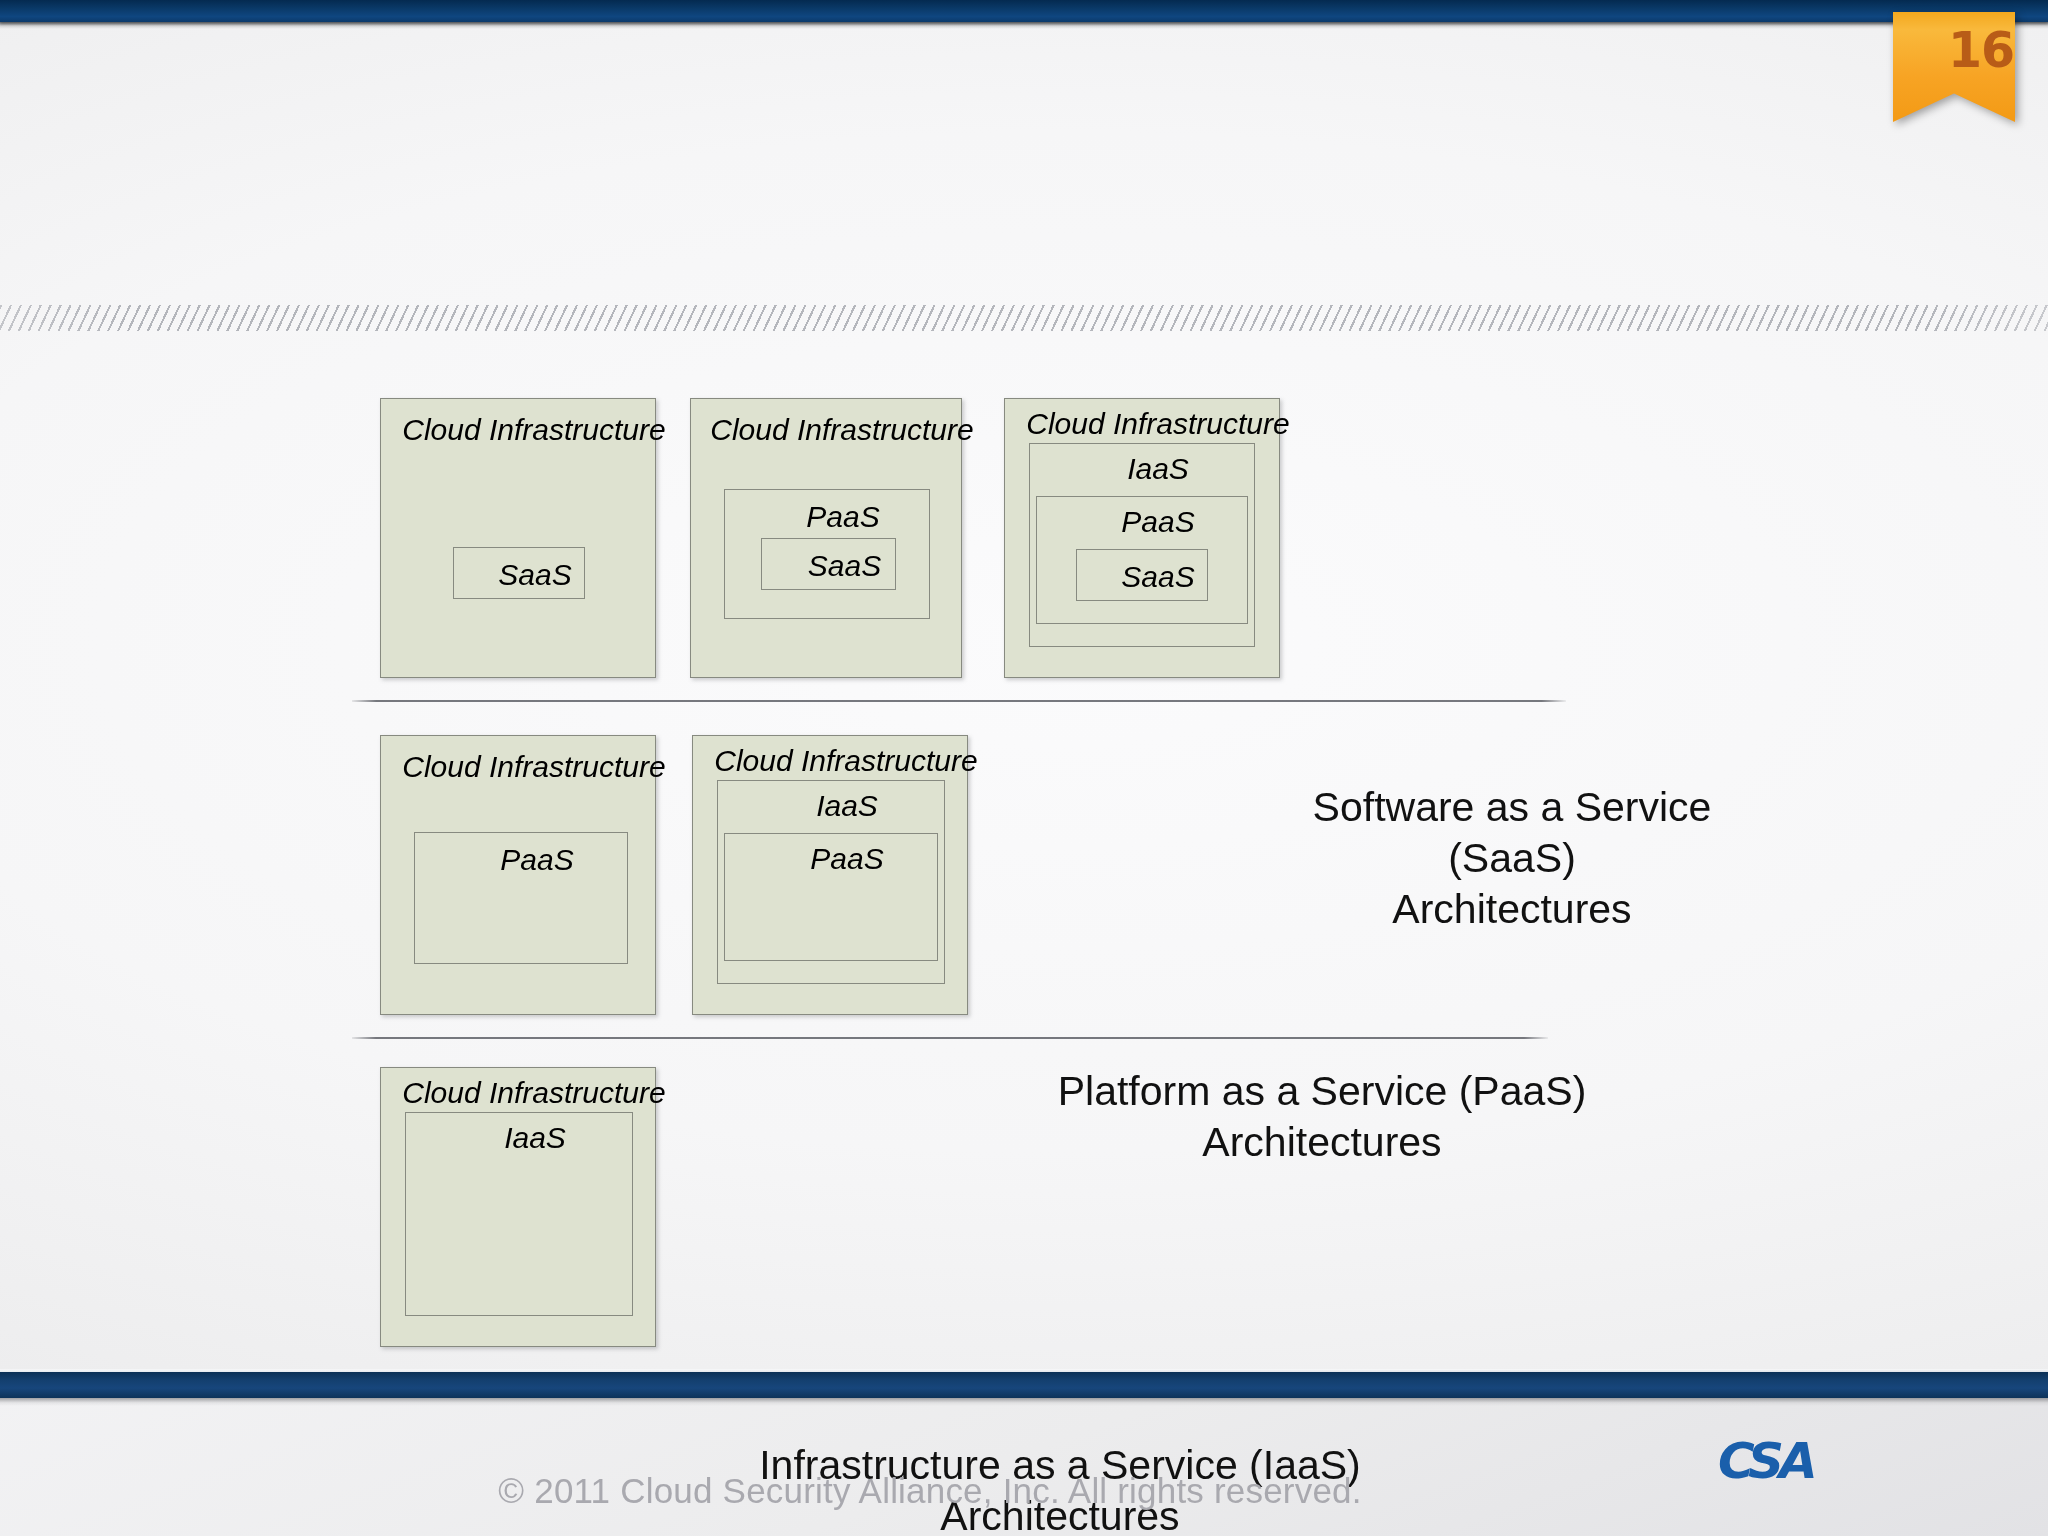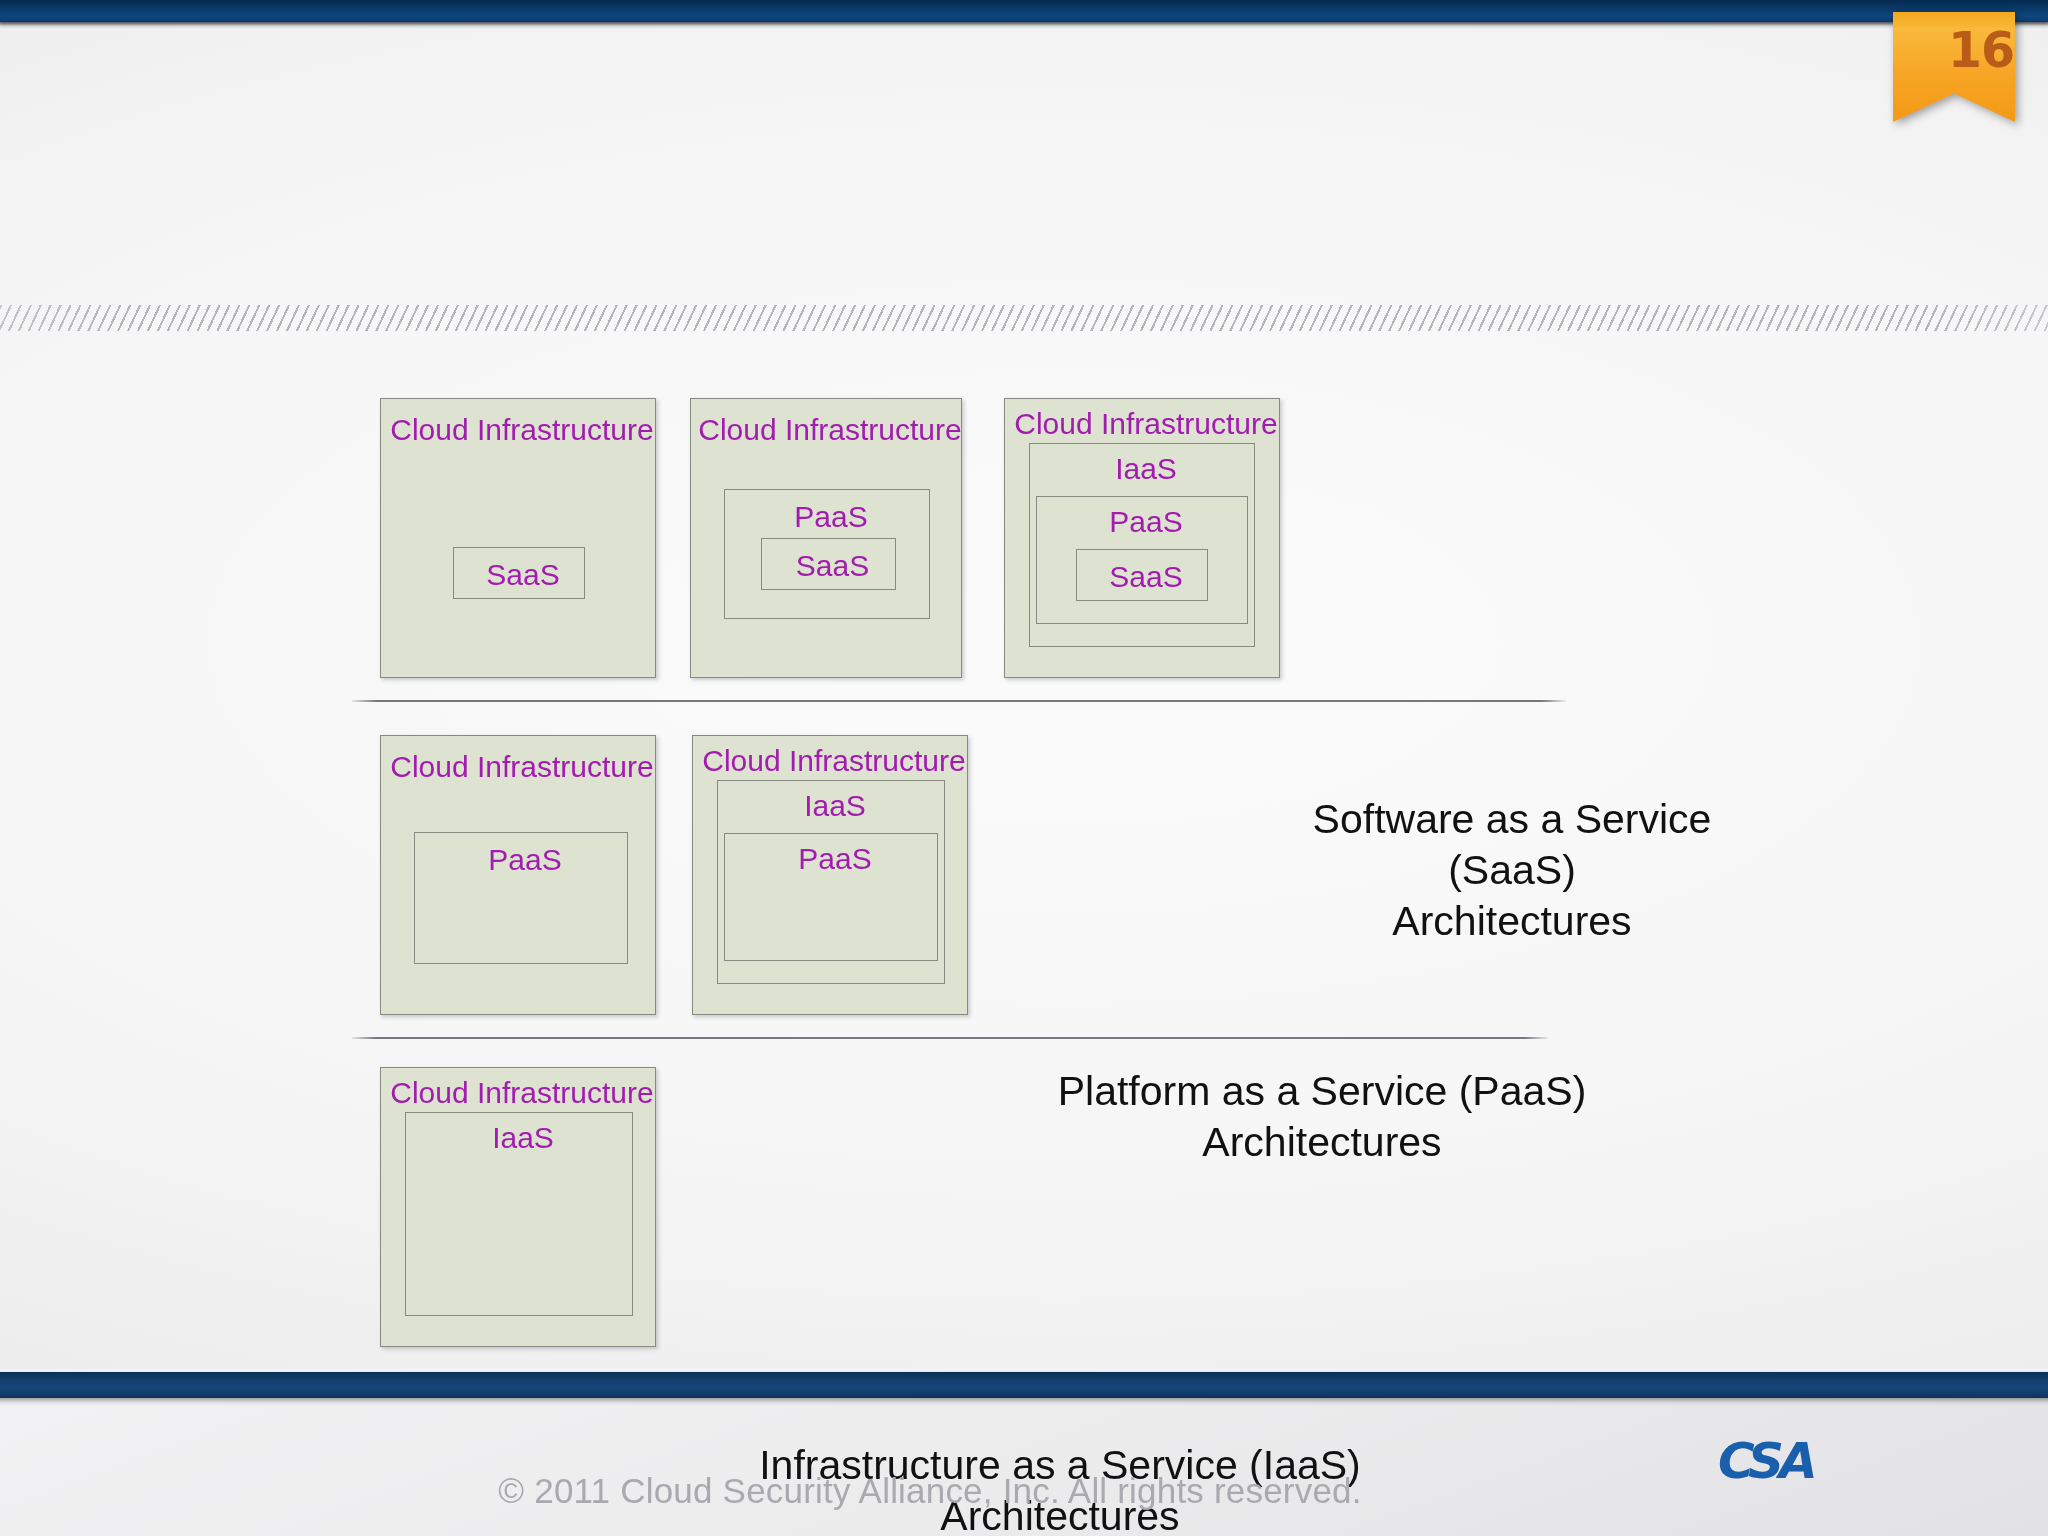--- a/index.html
+++ b/index.html
@@ -149,45 +149,46 @@
     position: absolute;
     background: #dee2d0;
     border: 1px solid #878a80;
     box-sizing: border-box;
   }
   .arch-box.outer {
     box-shadow: 2px 2px 4px rgba(90,92,96,0.30);
   }
   .arch-label {
     position: absolute;
-    left: 4px;
+    left: 16px;
     width: 100%;
     text-align: center;
     font-family: "Liberation Sans", sans-serif;
     font-size: 30px;
     line-height: 1;
-    color: #a21caf;
+    color: #000000;
     white-space: nowrap;
+    font-style: italic;
   }
   .arch-label.title-label {
     text-align: center;
     font-size: 30px;
   }
 
   
   .row-caption {
     position: absolute;
     font-family: "Liberation Sans", sans-serif;
     font-size: 41px;
     line-height: 1.24;
     color: #111111;
     text-align: center;
     white-space: pre-line;
   }
-  .row-caption.c1 { left: 1272px; top: 442px; width: 480px; margin-top: 12px; }
+  .row-caption.c1 { left: 1272px; top: 442px; width: 480px; }
   .row-caption.c2 { left: 1012px; top: 726px; width: 620px; }
   .row-caption.c3 { left: 730px; top: 1100px; width: 660px; }
 
   
   .footer-copyright {
     position: absolute;
     left: 0; top: 1471px;
     width: 1860px;
     text-align: center;
     font-family: "Liberation Sans", sans-serif;

